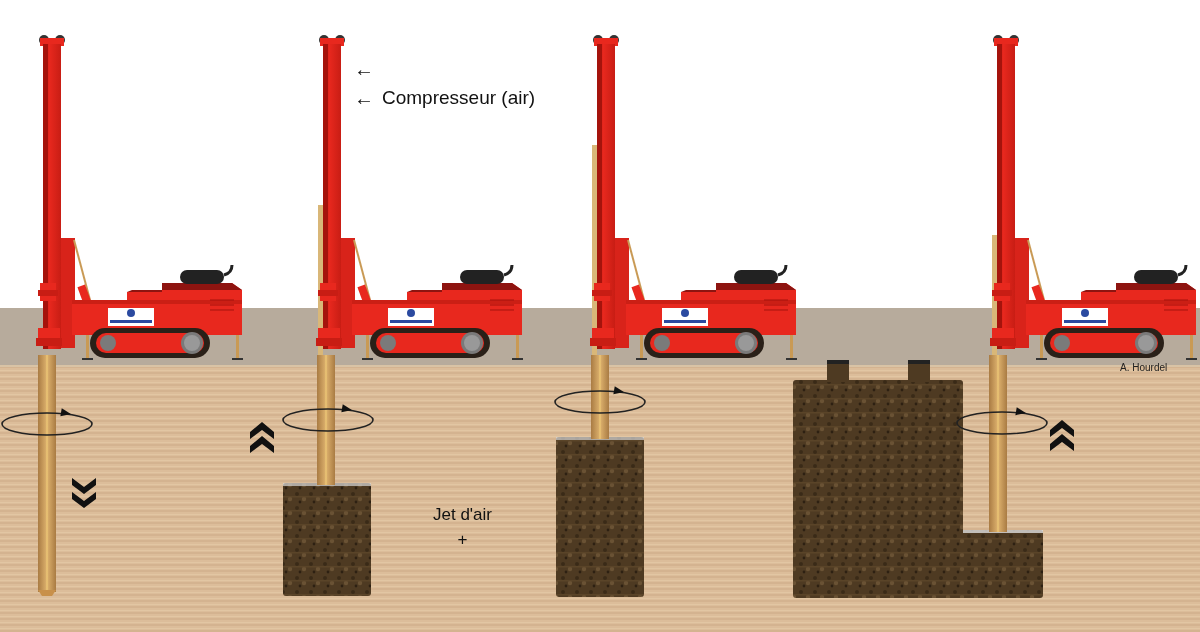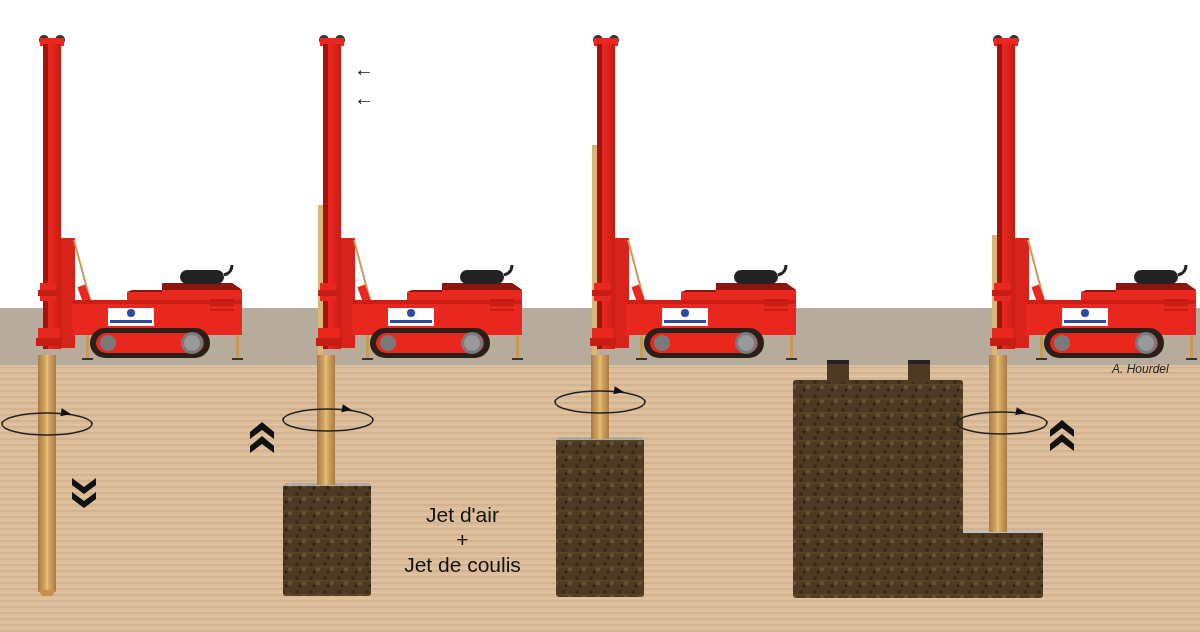--- a/index.html
+++ b/index.html
@@ -1,22 +1,22 @@
 <!DOCTYPE html>
 <html><head>
 <meta charset="utf-8">
 <style>
   html, body { margin: 0; padding: 0; background: #ffffff; }
   body { width: 1200px; height: 632px; overflow: hidden; position: relative; font-family: "Liberation Sans", sans-serif; }
   #scene { position: absolute; left: 0; top: 0; width: 1200px; height: 632px; }
   .label { position: absolute; color: #111; font-family: "Liberation Sans", sans-serif; white-space: nowrap; }
   .callout { font-size: 19px; line-height: 24px; display: flex; align-items: center; gap: 8px; }
   .callout .arr { font-size: 20px; font-weight: bold; }
-  .center-label { font-size: 21px; text-align: center; line-height: 25px; }
-  .credit { font-size: 12px; font-style: italic; color: #222; }
+  .center-label { font-size: 17px; text-align: center; line-height: 25px; }
+  .credit { font-size: 10px; color: #222; margin-left: 8px; }
 </style>
 </head>
 <body>
 
 <svg id="scene" viewBox="0 0 1200 632" xmlns="http://www.w3.org/2000/svg">
   <defs>
     <pattern id="soilpat" width="1200" height="6" patternUnits="userSpaceOnUse">
       <rect width="1200" height="6" fill="#dcbd9a"></rect>
       <rect y="0" width="1200" height="2" fill="#d0b08c" opacity="0.7"></rect>
       <rect y="4" width="1200" height="1" fill="#e6cba8" opacity="0.6"></rect>
@@ -147,21 +147,21 @@
     <use href="#rot" x="1002" y="423"></use>
     <use href="#chev-up" x="1050" y="420"></use>
   </g>
 </svg>
 
 <div class="label callout" style="left:354px; top:57px;">
   <span class="arr">←</span>
 </div>
 <div class="label callout" style="left:354px; top:86px;">
   <span class="arr">←</span>
+  <span>Compresseur (air)</span>
 </div>
 
 <div class="label center-label" style="left:385px; top:502px; width:155px;">
   <div>Jet d'air</div>
   <div>+</div>
-  <div>Jet de coulis</div>
 </div>
 
 <div class="label credit" style="left:1112px; top:362px;">A. Hourdel</div>
 
 </body></html>

